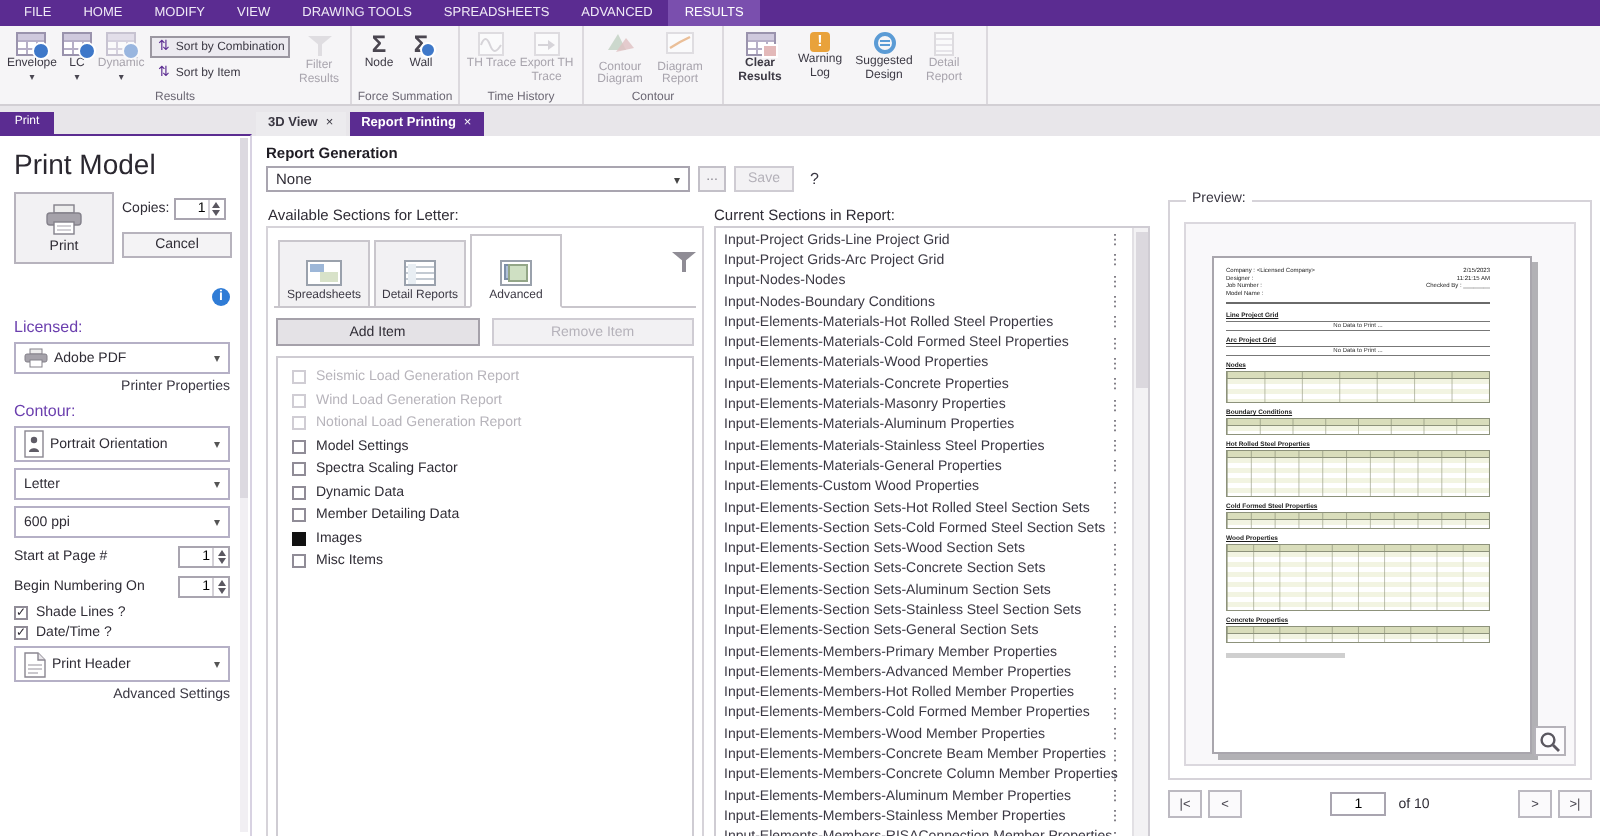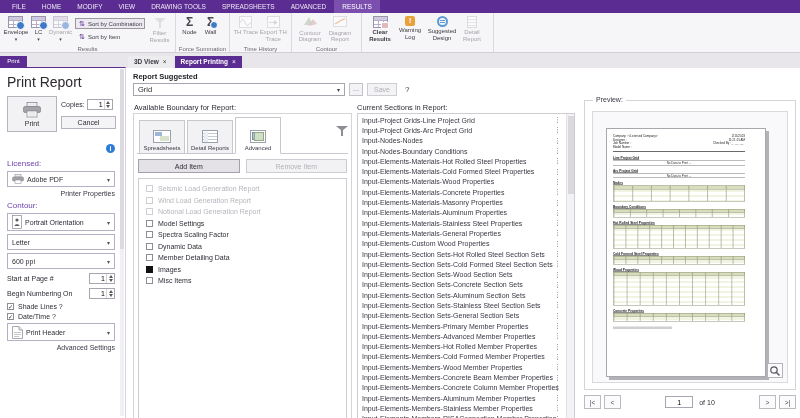--- a/index.html
+++ b/index.html
@@ -311,21 +311,21 @@
     <div class="rbtn w26 dis">
       <span class="icn docicon"></span>
       <span class="cap">Detail Report</span>
     </div>
   </div>
 </div>
 
 <div class="printpanel">
   <div class="ptab">Print</div>
   <div class="pbody">
-    <div class="ptitle">Print Report</div>
+    <div class="ptitle">Print Model</div>
 
     <div class="printrow">
       <div class="printbtn">
         <svg width="20" height="16" viewBox="0 0 20 16">
             <rect x="5" y="0.5" width="10" height="4" fill="#ededed" stroke="#84818a" stroke-width=".7"></rect>
             <rect x="1.5" y="4.5" width="17" height="6" rx="1.5" fill="#a5a2aa" stroke="#84818a" stroke-width=".7"></rect>
             <rect x="5" y="9" width="10" height="6" fill="#fff" stroke="#84818a" stroke-width=".7"></rect>
             <path d="M6.5 11h7M6.5 13h7" stroke="#c5c2c9" stroke-width=".7"></path>
           </svg>
         <span>Print</span>
@@ -428,32 +428,32 @@
     <span class="x">×</span>
   </div>
   <div class="dtab active">
     <span>Report Printing</span>
     <span class="x">×</span>
   </div>
 </div>
 
 <div class="main">
 
-  <div class="rt-label">Report Suggested</div>
+  <div class="rt-label">Report Generation</div>
   <div class="rt-row">
     <div class="rt-select">
-      <span>Grid</span>
+      <span>None</span>
       <span class="ccaret">▾</span>
     </div>
     <div class="btn-ellipsis">...</div>
     <div class="btn-save">Save</div>
     <div class="rt-help">?</div>
   </div>
 
-  <div class="avail-label">Available Boundary for Report:</div>
+  <div class="avail-label">Available Sections for Letter:</div>
   <div class="avail-box">
     <div class="sec-tabs">
       <div class="sec-tab">
         <span class="ic-sheets"></span>
         <span>Spreadsheets</span>
       </div>
       <div class="sec-tab">
         <span class="ic-detail"></span>
         <span>Detail Reports</span>
       </div>

